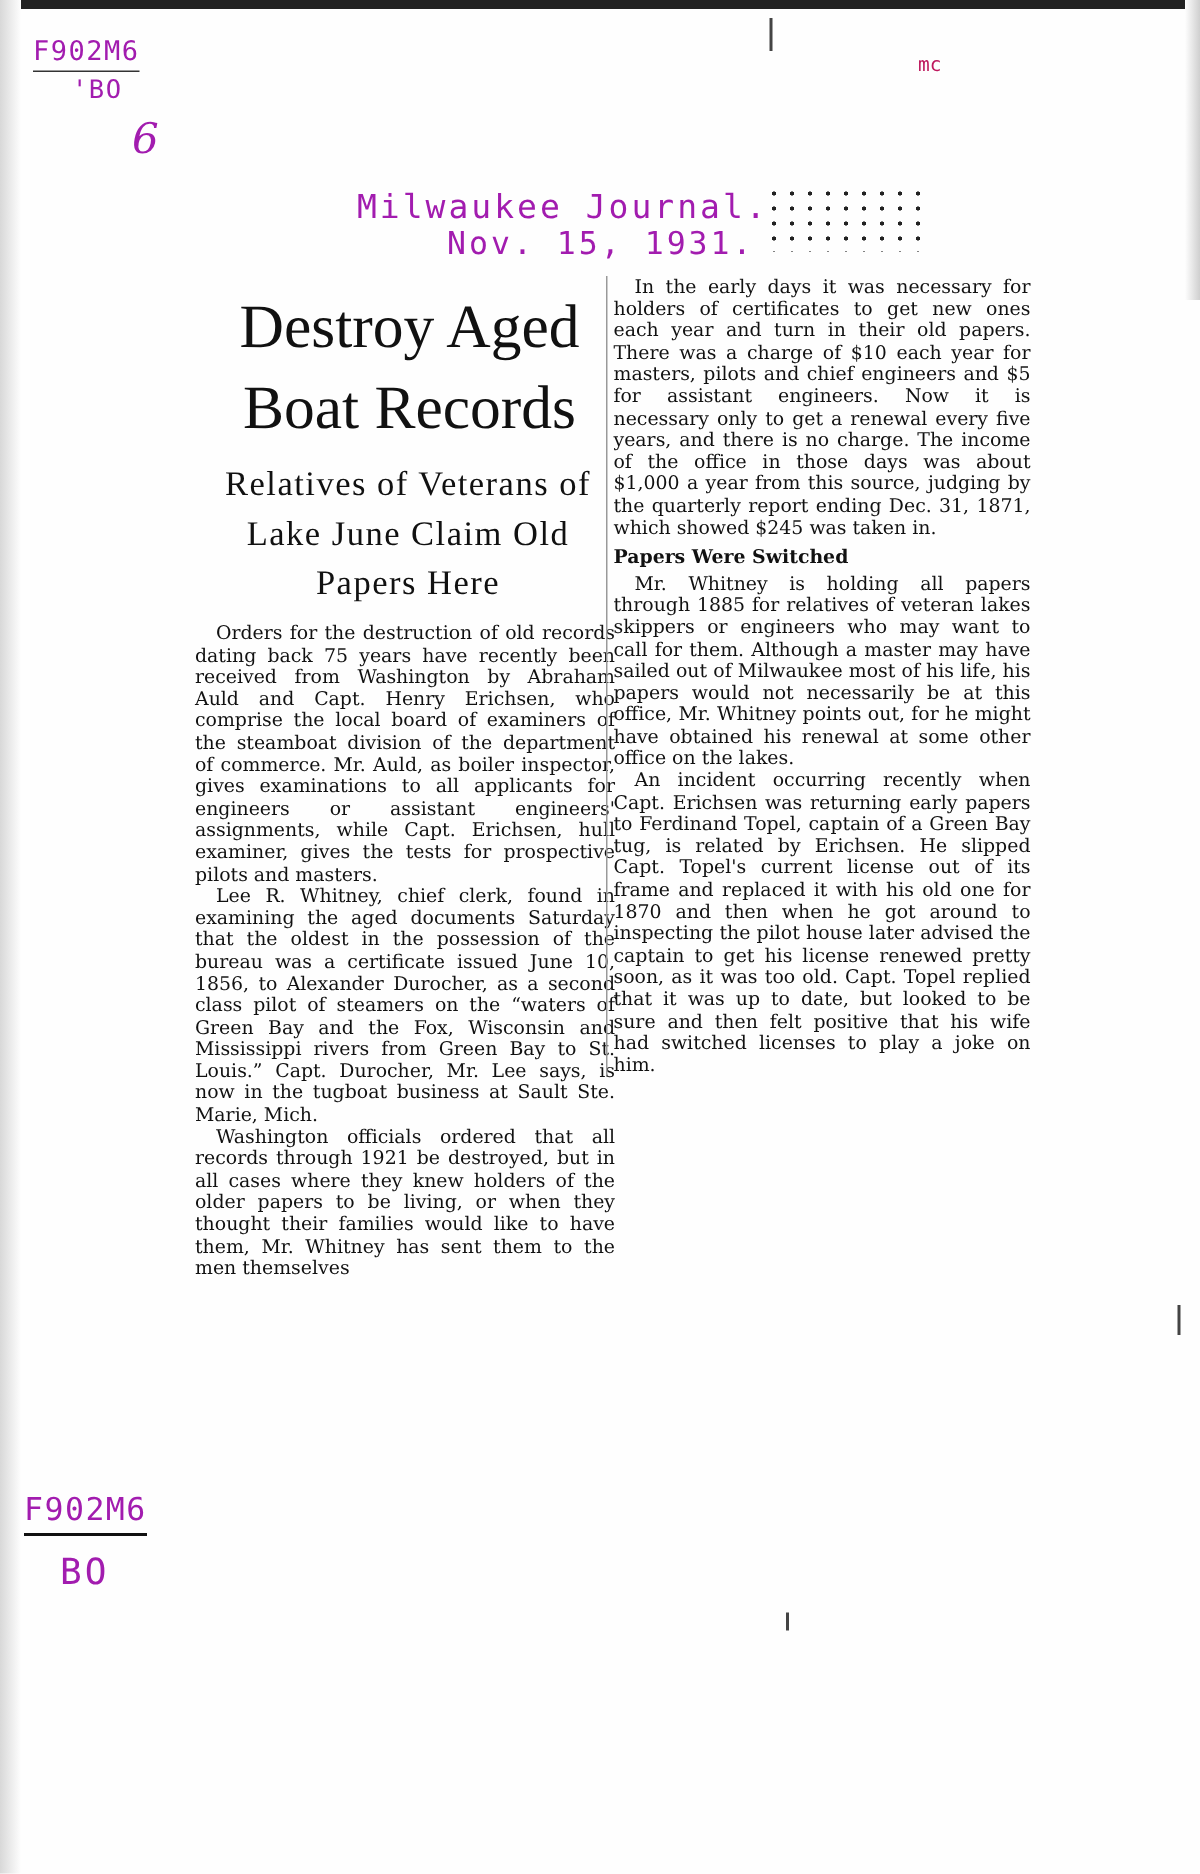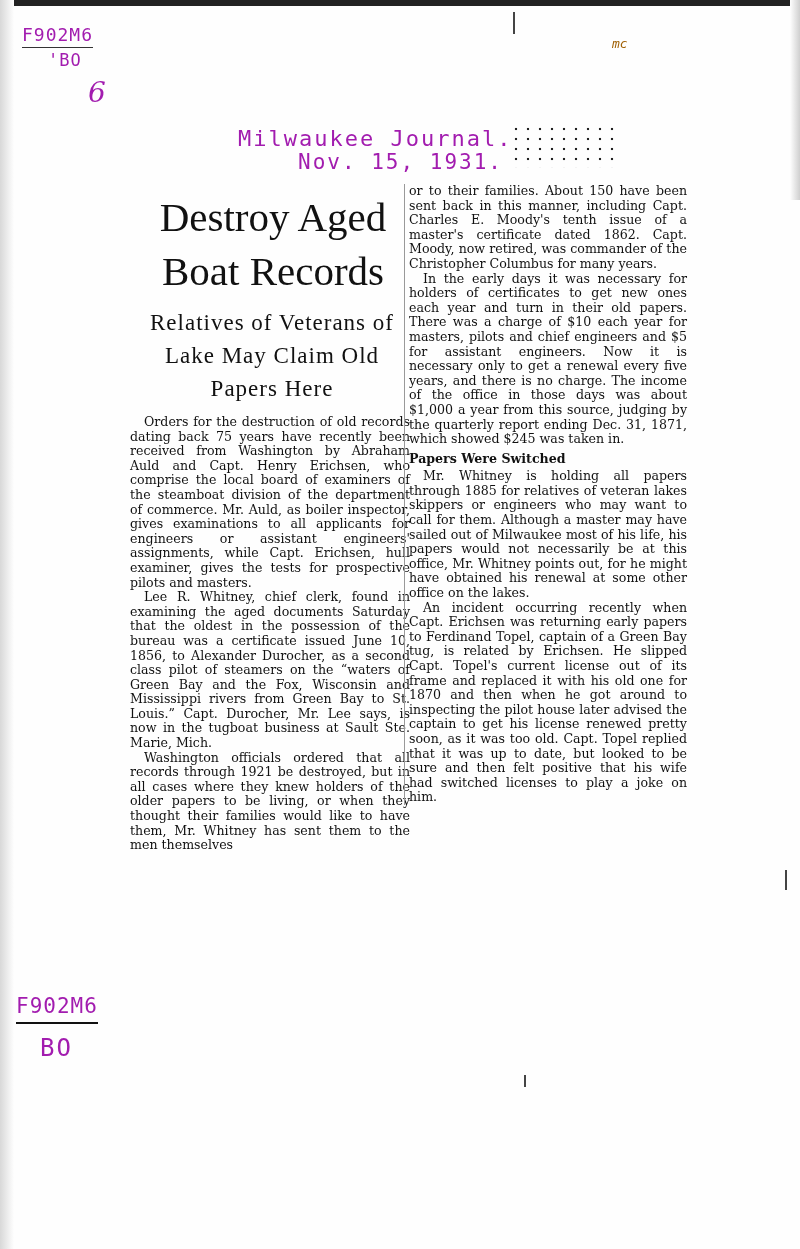--- a/index.html
+++ b/index.html
@@ -4,21 +4,21 @@
 <style>
   html,body{margin:0;padding:0;}
   body{width:800px;height:1249px;background:#fefefe;position:relative;overflow:hidden;font-family:"DejaVu Serif",serif;color:#111;}
   .topbar{position:absolute;left:0;top:0;width:800px;height:6px;background:#222;}
   .leftshade{position:absolute;left:0;top:0;width:14px;height:1249px;background:linear-gradient(to right,#d8d8d8,#fefefe);}
   .rightshade{position:absolute;right:0;top:0;width:10px;height:200px;background:linear-gradient(to left,#cfcfcf,#fefefe);}
   .hand{position:absolute;font-family:"DejaVu Sans Mono",monospace;color:#a21caf;}
   .tl1{left:22px;top:24px;font-size:18px;letter-spacing:1px;border-bottom:1.5px solid #333;padding-bottom:2px;}
   .tl2{left:48px;top:50px;font-size:17px;letter-spacing:1px;}
   .tl3{left:88px;top:76px;font-size:28px;font-style:italic;font-family:"DejaVu Serif",serif;}
-  .tr{left:612px;top:36px;font-size:13px;font-style:italic;color:#a16207;}
+  .tr{left:612px;top:36px;font-size:13px;color:#be185d;}
   .src1{left:238px;top:126px;font-size:22px;letter-spacing:2px;text-align:center;}
   .src2{left:298px;top:150px;font-size:21px;letter-spacing:2px;}
   .dots{position:absolute;left:510px;top:124px;width:110px;height:44px;
     background-image:radial-gradient(circle,#222 1.2px,transparent 1.6px);background-size:12px 10px;}
   .bl1{left:16px;top:994px;font-size:21px;letter-spacing:1px;border-bottom:2px solid #111;padding-bottom:4px;}
   .bl2{left:40px;top:1034px;font-size:24px;letter-spacing:2px;}
   .clip{position:absolute;left:130px;top:180px;width:566px;height:720px;}
   .col{position:absolute;top:0;font-size:12.6px;line-height:14.6px;text-align:justify;}
   .colL{left:0;width:280px;}
   .colR{left:274px;width:278px;top:4px;border-left:1px solid #999;padding-left:4px;}
@@ -39,27 +39,26 @@
 <div class="hand tl2">'BO</div>
 <div class="hand tl3">6</div>
 <div class="hand tr">mc</div>
 <div class="hand src1">Milwaukee Journal.</div>
 <div class="hand src2">Nov. 15, 1931.</div>
 <div class="dots"></div>
 
 <div class="clip">
   <div class="col colL">
     <div class="headline">Destroy Aged Boat Records</div>
-    <div class="deck">Relatives of Veterans of Lake May Claim Old Papers Here</div>
+    <div class="deck">Relatives of Veterans of Lake June Claim Old Papers Here</div>
     <p>Orders for the destruction of old records dating back 75 years have recently been received from Washington by Abraham Auld and Capt. Henry Erichsen, who comprise the local board of examiners of the steamboat division of the department of commerce. Mr. Auld, as boiler inspector, gives examinations to all applicants for engineers or assistant engineers' assignments, while Capt. Erichsen, hull examiner, gives the tests for prospective pilots and masters.</p>
     <p>Lee R. Whitney, chief clerk, found in examining the aged documents Saturday that the oldest in the possession of the bureau was a certificate issued June 10, 1856, to Alexander Durocher, as a second class pilot of steamers on the “waters of Green Bay and the Fox, Wisconsin and Mississippi rivers from Green Bay to St. Louis.” Capt. Durocher, Mr. Lee says, is now in the tugboat business at Sault Ste. Marie, Mich.</p>
     <p>Washington officials ordered that all records through 1921 be destroyed, but in all cases where they knew holders of the older papers to be living, or when they thought their families would like to have them, Mr. Whitney has sent them to the men themselves</p>
   </div>
   <div class="col colR">
-    <p style="text-indent:0">or to their families. About 150 have been sent back in this manner, including Capt. Charles E. Moody's tenth issue of a master's certificate dated 1862. Capt. Moody, now retired, was commander of the Christopher Columbus for many years.</p>
     <p>In the early days it was necessary for holders of certificates to get new ones each year and turn in their old papers. There was a charge of $10 each year for masters, pilots and chief engineers and $5 for assistant engineers. Now it is necessary only to get a renewal every five years, and there is no charge. The income of the office in those days was about $1,000 a year from this source, judging by the quarterly report ending Dec. 31, 1871, which showed $245 was taken in.</p>
     <div class="subhead">Papers Were Switched</div>
     <p>Mr. Whitney is holding all papers through 1885 for relatives of veteran lakes skippers or engineers who may want to call for them. Although a master may have sailed out of Milwaukee most of his life, his papers would not necessarily be at this office, Mr. Whitney points out, for he might have obtained his renewal at some other office on the lakes.</p>
     <p>An incident occurring recently when Capt. Erichsen was returning early papers to Ferdinand Topel, captain of a Green Bay tug, is related by Erichsen. He slipped Capt. Topel's current license out of its frame and replaced it with his old one for 1870 and then when he got around to inspecting the pilot house later advised the captain to get his license renewed pretty soon, as it was too old. Capt. Topel replied that it was up to date, but looked to be sure and then felt positive that his wife had switched licenses to play a joke on him.</p>
   </div>
 </div>
 
 <div class="hand bl1">F902M6</div>
 <div class="hand bl2">BO</div>
 

